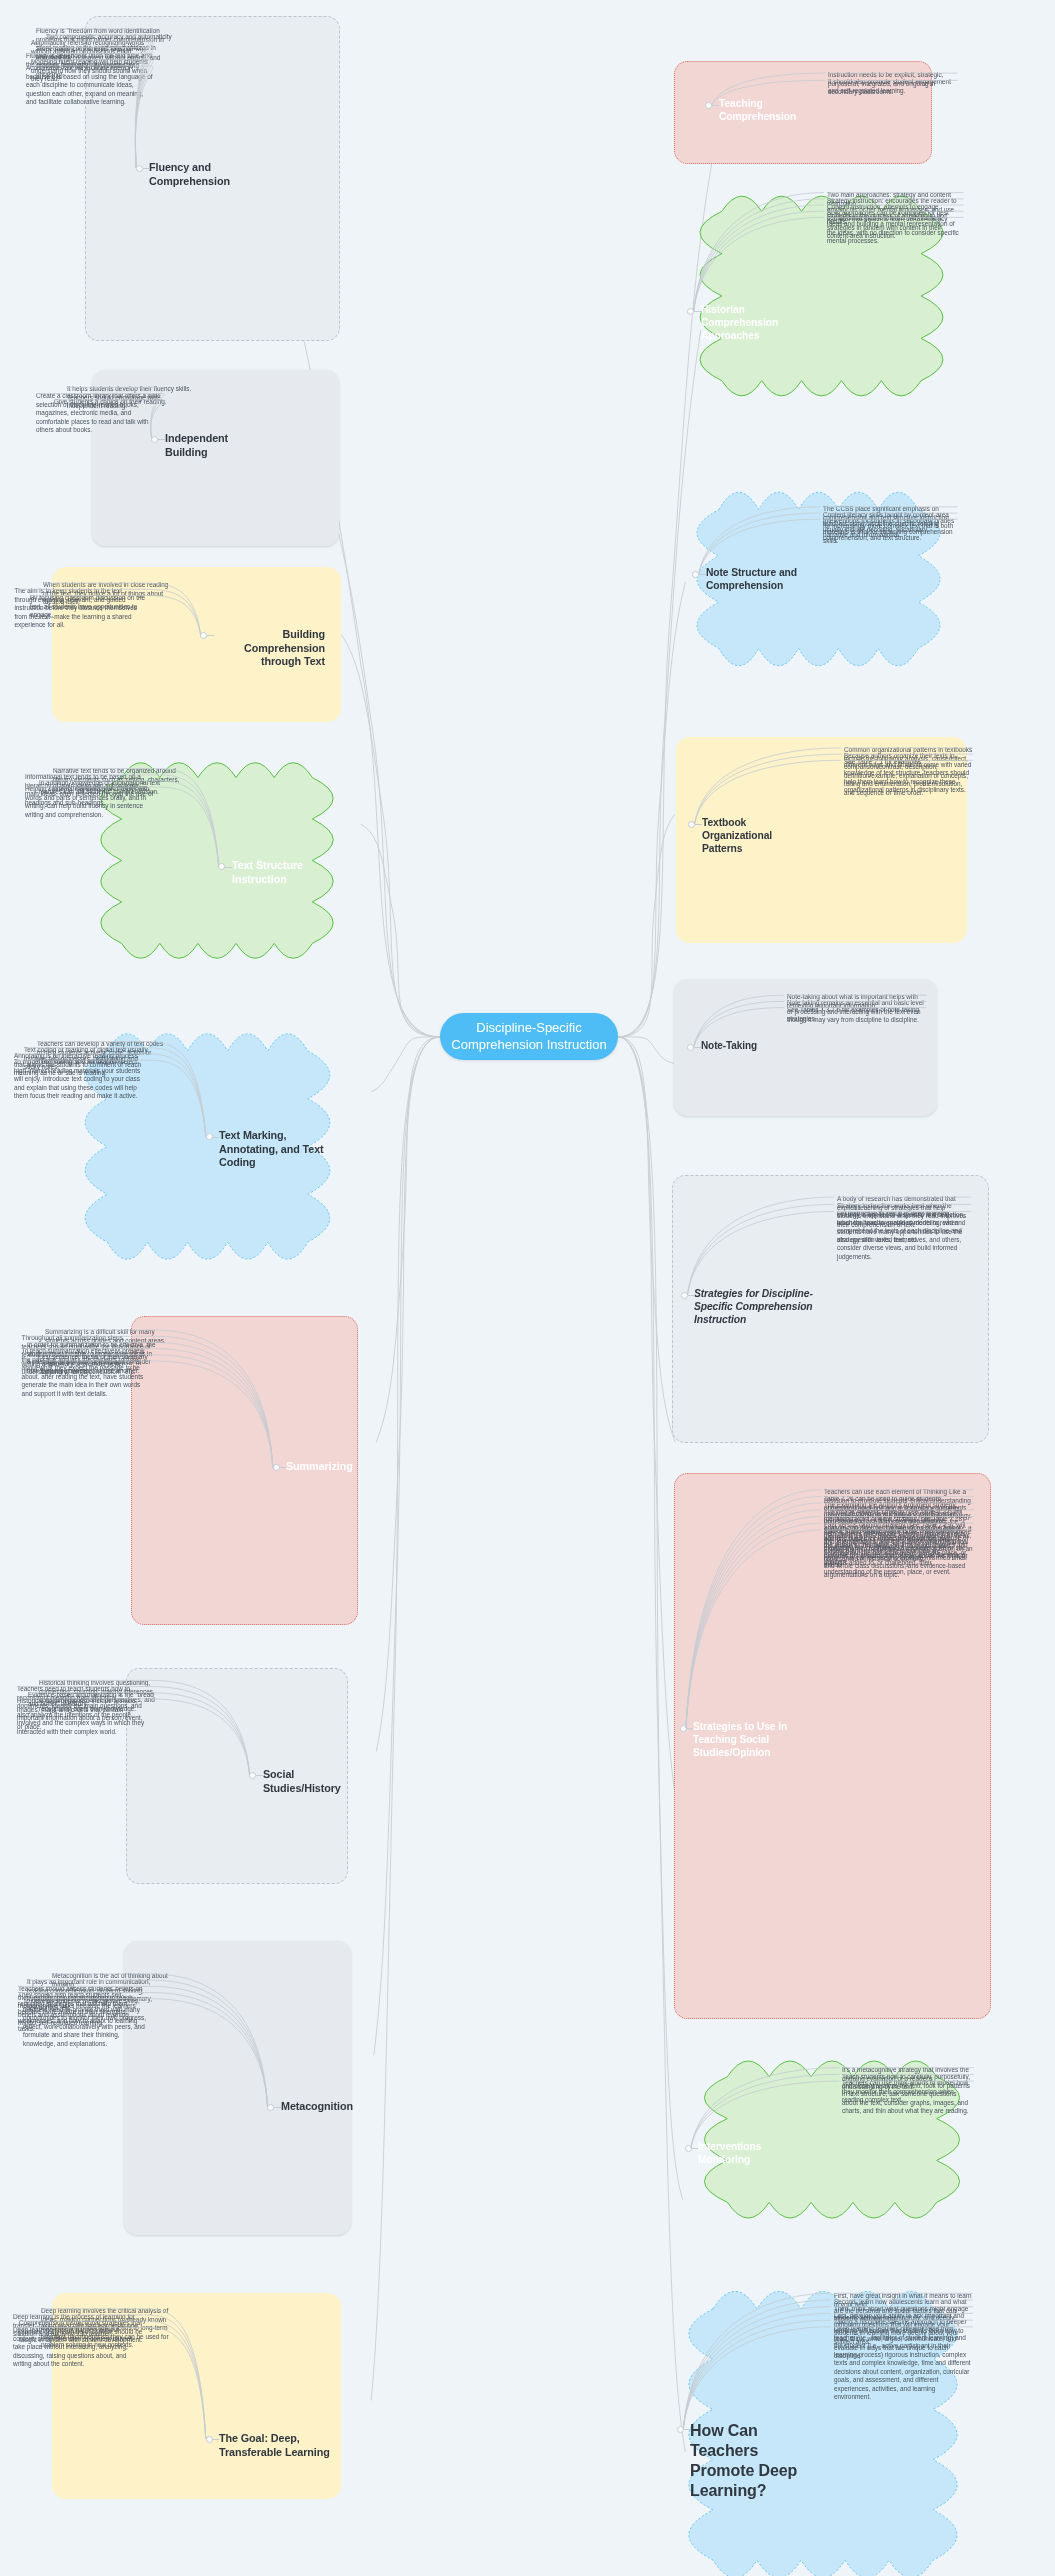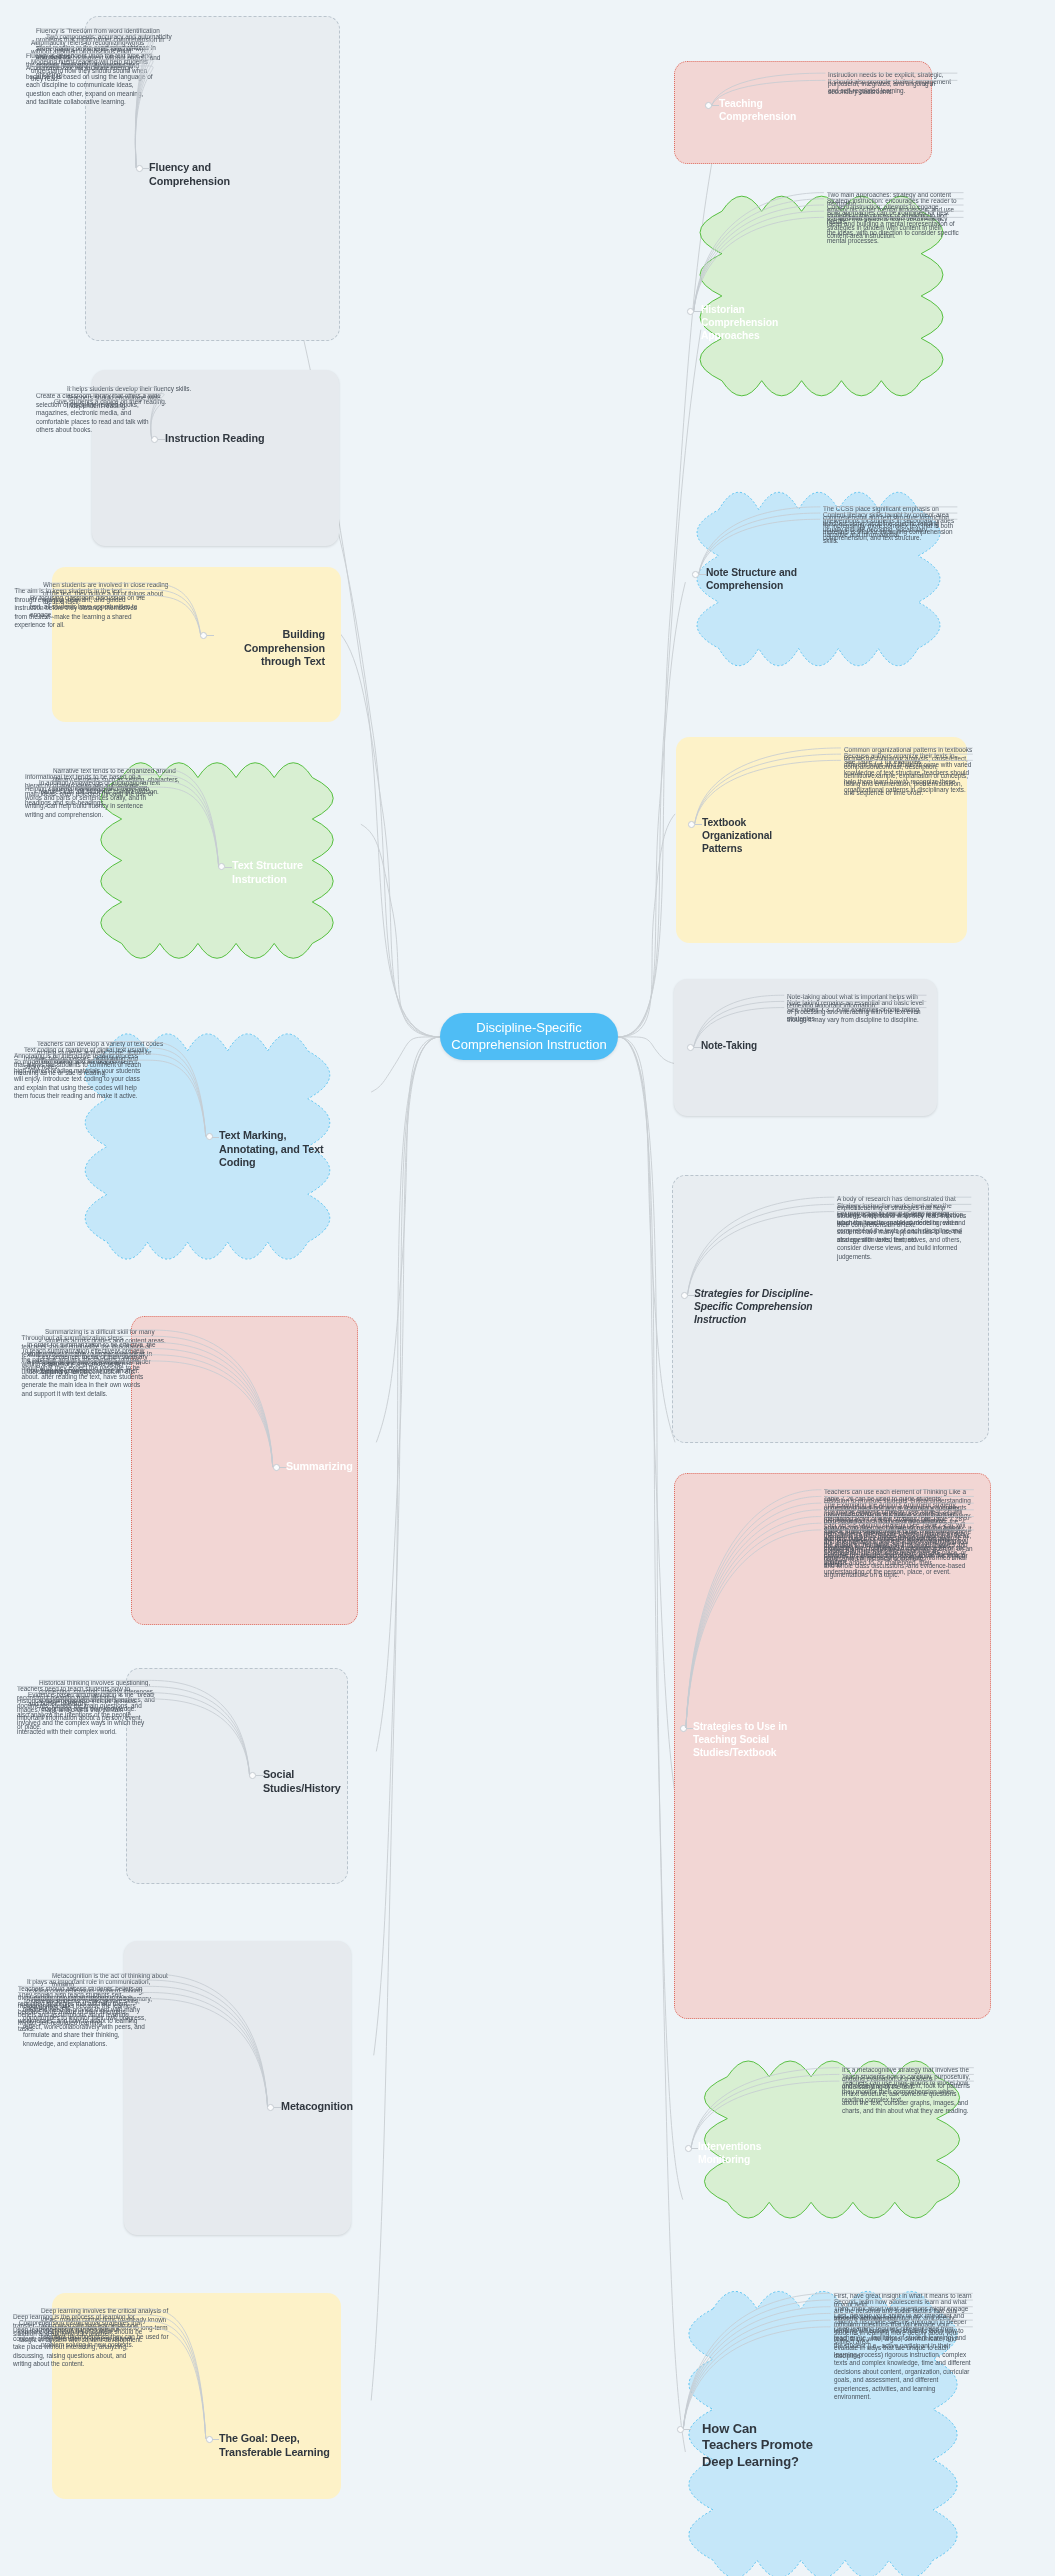--- a/index.html
+++ b/index.html
@@ -175,21 +175,21 @@
 <div class="btitle dark" style="left: 149px; top: 161px; width: 108px; font-size: 10.8px;">Fluency and Comprehension</div>
     <div class="leaf" style="left: 36px; top: 27px; width: 129px; font-size: 6.4px;">Fluency is "freedom from word identification problems that might hinder comprehension in silent reading or the expression of ideas in oral reading."</div>
     <div class="leaf" style="left: 46px; top: 33px; width: 129px; font-size: 6.4px;">Two components: accuracy and automaticity</div>
     <div class="leaf" style="left: 31px; top: 39px; width: 129px; font-size: 6.4px;">Automaticity refers to recognizing words without attention or conscious effort.</div>
     <div class="leaf" style="left: 36px; top: 45px; width: 129px; font-size: 6.4px;">Three major components: rate (WPM), accuracy (decoding text without errors), and prosody (intonation, expression, and phrasing).</div>
     <div class="leaf" style="left: 26px; top: 52px; width: 129px; font-size: 6.4px;">Fluency is dependent upon the text type and the reader's familiarity with vocabulary.</div>
     <div class="leaf" style="left: 31px; top: 58px; width: 129px; font-size: 6.4px;">Modeling fluent reading will help students understand how they should sound when they read.</div>
     <div class="leaf" style="left: 26px; top: 64px; width: 129px; font-size: 6.4px;">Accountable talk will facilitate fluency because it is based on using the language of each discipline to communicate ideas, question each other, expand on meaning, and facilitate collaborative learning.</div>
     <div class="node-dot" style="left: 136px; top: 165px;"></div>
     <div class="node-stub" style="left: 143px; top: 168px; width: 6.7px;"></div>
-    <div class="btitle dark" style="left: 165px; top: 432px; width: 103px; font-size: 10.8px;">Instruction Reading</div>
+    <div class="btitle dark" style="left: 165px; top: 432px; width: 103px; font-size: 10.8px;">Independent Building</div>
     <div class="leaf" style="left: 67px; top: 385px; width: 129px; font-size: 6.4px;">It helps students develop their fluency skills. Teachers should encourage wide, independent reading.</div>
     <div class="leaf" style="left: 36px; top: 392px; width: 129px; font-size: 6.4px;">Create a classroom library that offers a wide selection of discipline-related books, magazines, electronic media, and comfortable places to read and talk with others about books.</div>
     <div class="leaf" style="left: 54px; top: 398px; width: 129px; font-size: 6.4px;">Give students a choice on their reading.</div>
     <div class="node-dot" style="left: 151px; top: 436px;"></div>
     <div class="node-stub" style="left: 158px; top: 439px; width: 6.7px;"></div>
     <div class="btitle dark" style="left: 214px; top: 628px; width: 111px; font-size: 10.8px; text-align: right;">Building Comprehension through Text</div>
     <div class="leaf" style="left: 43px; top: 581px; width: 126px; font-size: 6.4px;">When students are involved in close reading of the text, they notice a lot of things about the text itself.</div>
     <div class="leaf" style="left: 14.4px; top: 587px; width: 126px; font-size: 6.4px;">The aim is to keep students in the text through engaging, relevant, and guided instruction before they distance themselves from the text--make the learning a shared experience for all.</div>
     <div class="leaf" style="left: 30px; top: 594px; width: 126px; font-size: 6.4px;">By focusing classroom discussion on the text, all students have opportunities to engage.</div>
     <div class="node-dot" style="left: 200px; top: 632px;"></div>
@@ -269,37 +269,37 @@
     <div class="leaf" style="left: 787px; top: 999px; width: 139px; font-size: 6.4px;">Note taking remains an essential and basic level or processing and interacting with the text even though it may vary from discipline to discipline.</div>
     <div class="leaf" style="left: 787px; top: 1006px; width: 139px; font-size: 6.4px;">See Tables 7.3-7.6 for examples of note-taking strategies.</div>
     <div class="node-dot" style="left: 687px; top: 1044px;"></div>
     <div class="node-stub" style="left: 694px; top: 1047px; width: 6.7px;"></div>
     <div class="btitle dark" style="left: 694px; top: 1288px; width: 121px; font-size: 10.3px; font-style: italic;">Strategies for Discipline-Specific Comprehension Instruction</div>
     <div class="leaf" style="left: 837px; top: 1195px; width: 134px; font-size: 6.4px;">A body of research has demonstrated that explicit teaching of strategies that help students understand what they read improves their comprehension of text.</div>
     <div class="leaf" style="left: 837px; top: 1202px; width: 134px; font-size: 6.4px;">Strategy instruction works best when the strategy is applied to a specific text selection, when the teacher provides modeling, when students have many opportunities to use the strategy with varied text, etc.</div>
     <div class="leaf" style="left: 837px; top: 1210px; width: 134px; font-size: 6.4px;">For instruction to result in deep learning, teachers have to enable students to read and comprehend the texts of each discipline and also question texts, themselves, and others, consider diverse views, and build informed judgements.</div>
     <div class="node-dot" style="left: 681px; top: 1292px;"></div>
     <div class="node-stub" style="left: 688px; top: 1295px; width: 6.7px;"></div>
-    <div class="btitle light" style="left: 693px; top: 1721px; width: 118px; font-size: 10.3px;">Strategies to Use in Teaching Social Studies/Textbook</div>
+    <div class="btitle light" style="left: 693px; top: 1721px; width: 118px; font-size: 10.3px;">Strategies to Use in Teaching Social Studies/Opinion</div>
     <div class="leaf" style="left: 824px; top: 1488px; width: 149px; font-size: 6.4px;">Teachers can use each element of Thinking Like a Historian to promote students' critical understanding of historical evidence and text-based arguments.</div>
     <div class="leaf" style="left: 824px; top: 1495px; width: 149px; font-size: 6.4px;">Table 7.26 can be used to guide students' understanding of primary or secondary documents using the Examining the Author's Argument strategy.</div>
     <div class="leaf" style="left: 824px; top: 1501px; width: 149px; font-size: 6.4px;">The Examining the Author's Argument strategy involves students developing a comprehensive understanding of a document by identifying: the author, their purpose with this document, the author's biases, or errors in their writing, and evaluating the credibility of the evidence he or she provides to persuade that reader about the topic or event.</div>
     <div class="leaf" style="left: 824px; top: 1508px; width: 149px; font-size: 6.4px;">The Image Analysis strategy (see Table 7.27) will help students to critically examine, analyze, evaluate, discuss, and reflect on historical images; it will help build their understanding of the purpose of the image(s), the message it "communicates," evaluate the source, and reflect on how the image analysis added to, or challenged, their understanding of the person, place, or event.</div>
     <div class="leaf" style="left: 824px; top: 1515px; width: 149px; font-size: 6.4px;">Identifying Point of View strategy (see Table 7.28): analyze and interpret the intentions of the author, the author's word choices and organization of ideas, the author's orientation, and his or her motives and beliefs about the historical event, person, place, or concept.</div>
     <div class="leaf" style="left: 824px; top: 1521px; width: 149px; font-size: 6.4px;">Fact versus Opinion strategy (see Table 7.29): will help students differentiate between historical facts and interpretations and the ways in which historical evidence and people's interpretations are represented in historical documents.</div>
     <div class="leaf" style="left: 824px; top: 1528px; width: 149px; font-size: 6.4px;">Take a Stand strategy (see Table 7.30): will promote the development of students' historical thinking by inviting them to formulate an informed position on an issue. This can be used to facilitate informed small and whole class discussions, and evidence-based argumentations on a topic.</div>
     <div class="node-dot" style="left: 680px; top: 1725px;"></div>
     <div class="node-stub" style="left: 686px; top: 1728px; width: 6.7px;"></div>
     <div class="btitle light" style="left: 698px; top: 2141px; width: 113px; font-size: 10.3px;">Interventions Monitoring</div>
     <div class="leaf" style="left: 842px; top: 2066px; width: 131px; font-size: 6.4px;">It's a metacognitive strategy that involves the ongoing evaluation of a reader's understanding of the text.</div>
     <div class="leaf" style="left: 842px; top: 2073px; width: 131px; font-size: 6.4px;">Teach students how to carefully, purposefully, and closely analyze the text, look for patterns in text structure, ask someone questions about the text, consider graphs, images, and charts, and thin about what they are reading.</div>
     <div class="leaf" style="left: 842px; top: 2079px; width: 131px; font-size: 6.4px;">Teachers can use think-alouds to model how they monitor their comprehension when reading complex text.</div>
     <div class="node-dot" style="left: 685px; top: 2145px;"></div>
     <div class="node-stub" style="left: 691px; top: 2148px; width: 6.7px;"></div>
-    <div class="btitle dark" style="left: 690px; top: 2421px; width: 111px; font-size: 13px; margin-left: 12px;">How Can Teachers Promote Deep Learning?</div>
+    <div class="btitle dark" style="left: 690px; top: 2421px; width: 111px; font-size: 16px;">How Can Teachers Promote Deep Learning?</div>
     <div class="leaf" style="left: 834px; top: 2292px; width: 139px; font-size: 6.4px;">First, have great insight in what it means to learn in your field.</div>
     <div class="leaf" style="left: 834px; top: 2298px; width: 139px; font-size: 6.4px;">Second, learn how adolescents learn and what are the personal and social factors that can interfere with learning.</div>
     <div class="leaf" style="left: 834px; top: 2305px; width: 139px; font-size: 6.4px;">Third, think about what questions might engage students actively, meaningfully, and deeply.</div>
     <div class="leaf" style="left: 834px; top: 2312px; width: 139px; font-size: 6.4px;">Last, develop your ability to ask important and intriguing questions that will engage your students in learning more deeply about your subject area.</div>
     <div class="leaf" style="left: 834px; top: 2318px; width: 139px; font-size: 6.4px;">Taking a discipline-specific approach to deeper learning will ensure that students learn how to read, think, write, argue, communicate, and evaluate in ways that are unique to each discipline.</div>
     <div class="leaf" style="left: 834px; top: 2325px; width: 139px; font-size: 6.4px;">Deep learning requires different roles from teacher (i.e., facilitator of student learning) and the student (i.e., active participant in their learning process) rigorous instruction, complex texts and complex knowledge, time and different decisions about content, organization, curricular goals, and assessment, and different experiences, activities, and learning environment.</div>
     <div class="node-dot" style="left: 677px; top: 2426px;"></div>
     <div class="node-stub" style="left: 684px; top: 2429px; width: 6.7px;"></div>
     <svg class="conn" style="left: 0px; top: 0px; width: 1056px; height: 2622px;" viewBox="0 0 2049 5090" width="1056" height="2622">
       <path d="M 70 56 L 280 56"></path>

